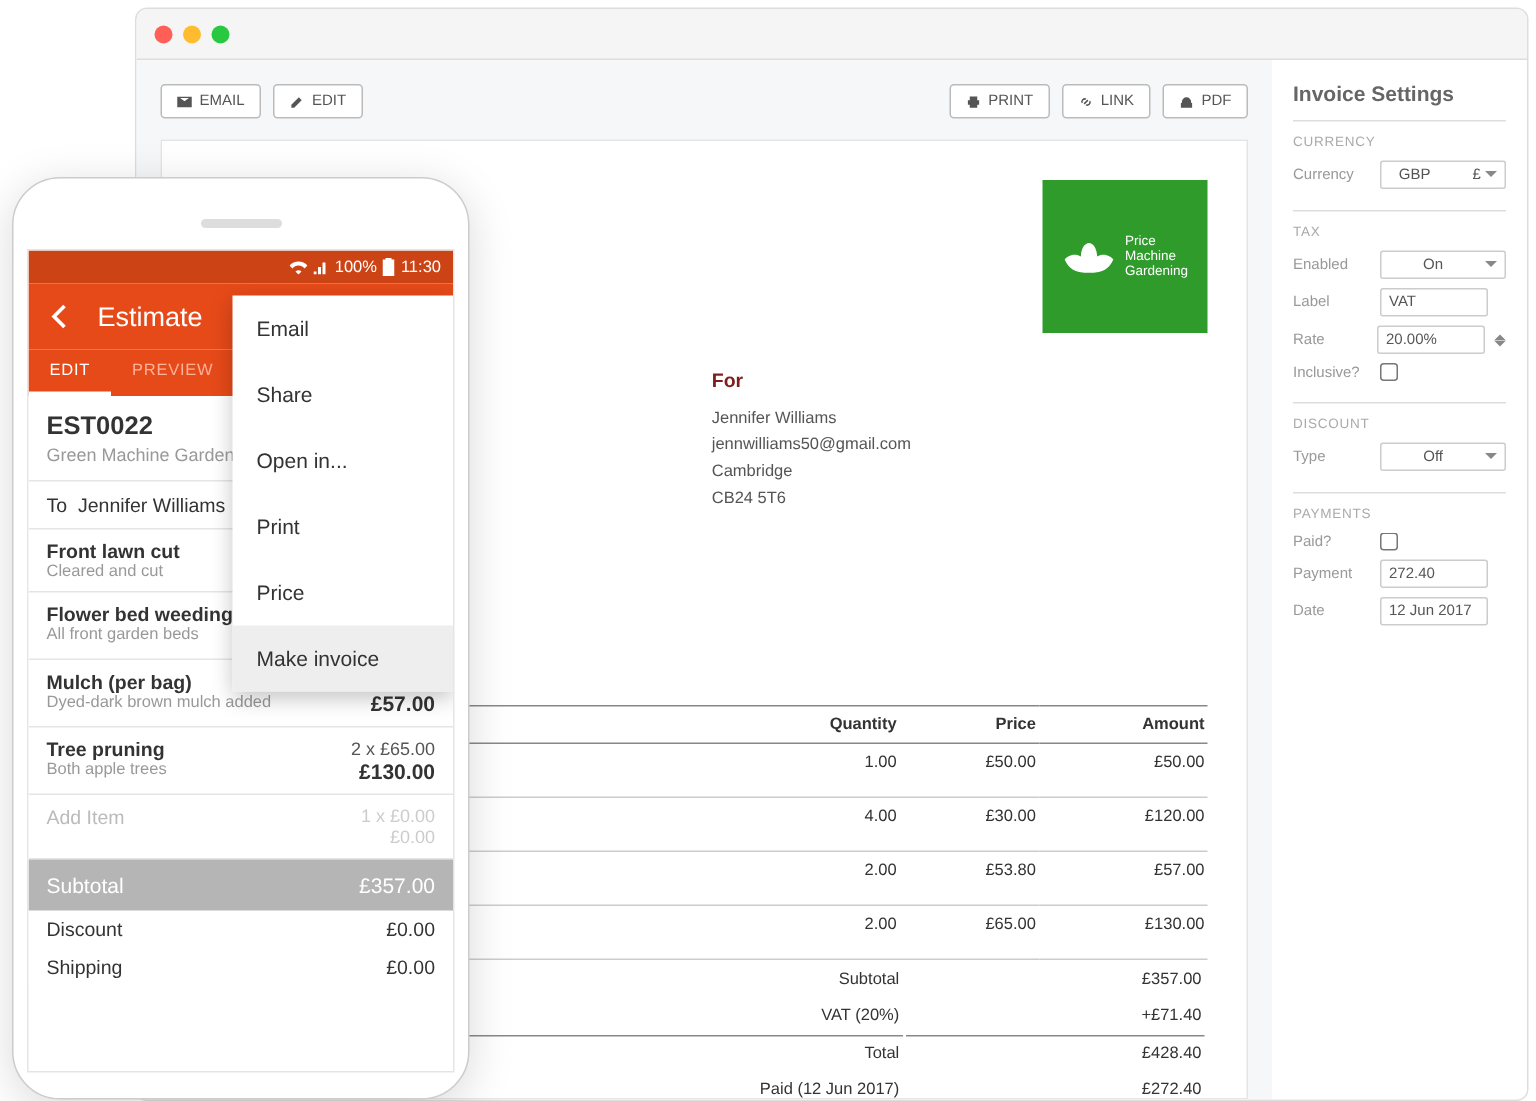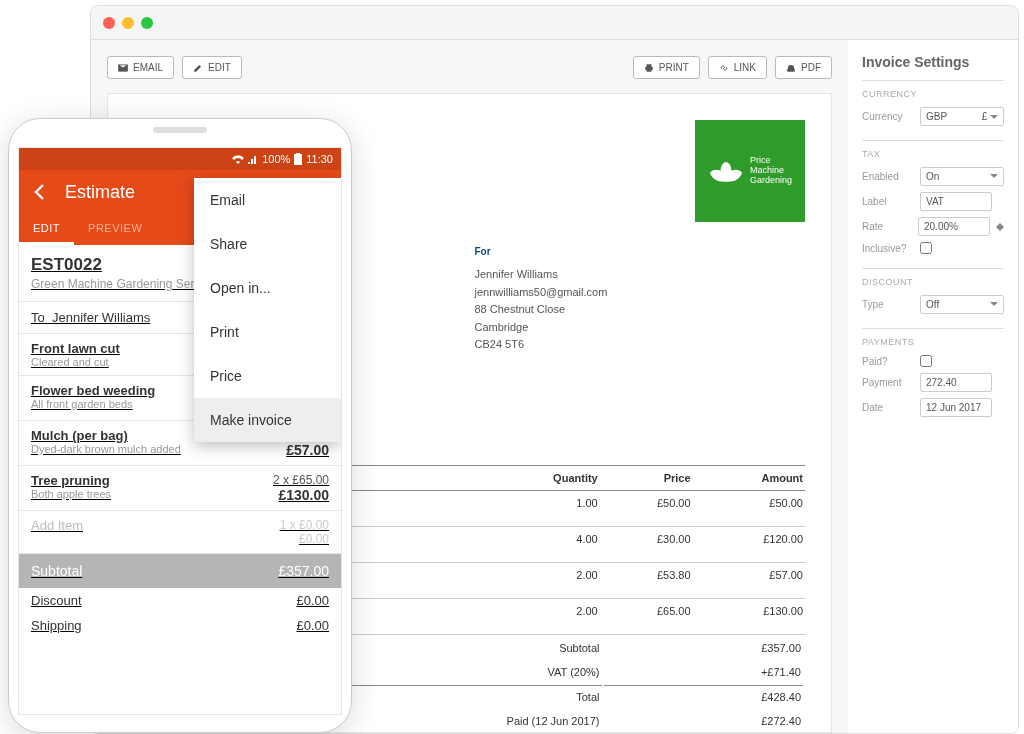--- a/index.html
+++ b/index.html
@@ -20,21 +20,21 @@
 .tbtn svg { width: 10px; height: 10px; }
 .invoice-doc { background: #fff; border: 1px solid #e5e5e5; flex: 1; padding: 26px 26px 0 26px; overflow: hidden; }
 .inv-head { display: flex; justify-content: space-between; align-items: flex-start; margin-bottom: 22px; }
 .inv-title { font-size: 32px; font-weight: 700; color: #333; }
 .logo { width: 110px; height: 102px; background: #2e9b2a; display: flex; flex-direction: column; justify-content: center; align-items: center; color: #fff; }
 .logo svg { width: 36px; height: 30px; }
 .logo-text { font-size: 9px; line-height: 1.1; margin-left: 6px; }
 .logo-row { display: flex; align-items: center; }
 .addr-row { display: flex; gap: 10px; margin-bottom: 20px; }
 .addr { flex: 1; font-size: 11px; color: #555; line-height: 1.6; }
-.addr h3 { font-size: 10px; font-weight: 700; color: #0c4a6e; margin-bottom: 6px; }
+.addr h3 { font-size: 13px; font-weight: 700; color: #7f1d1d; margin-bottom: 6px; }
 .meta { font-size: 11px; color: #555; line-height: 1.7; margin-bottom: 16px; }
 .meta .row { display: flex; }
 .meta .lbl { width: 52px; }
 .itbl { width: 100%; border-collapse: collapse; font-size: 11px; }
 .itbl th { text-align: left; font-weight: 700; border-top: 1px solid #888; border-bottom: 1px solid #888; padding: 6px 2px; color: #333; }
 .itbl th.r, .itbl td.r { text-align: right; }
 .itbl td { padding: 6px 2px; vertical-align: top; color: #333; }
 .itbl .desc2 { color: #888; font-size: 10px; display: block; }
 .itbl tr.line td { border-bottom: 1px solid #ccc; }
 .tot { width: 100%; font-size: 11px; color: #333; }
@@ -43,36 +43,36 @@
 .tot tr.bord td { border-top: 1px solid #888; }
 
 
 .sidebar { width: 170px; background: #fff; padding: 14px 14px 0 14px; font-size: 11px; color: #888; }
 .sidebar h2 { font-size: 14px; color: #666; font-weight: 600; margin-bottom: 10px; }
 .sb-sec { border-top: 1px solid #ddd; padding: 8px 0; }
 .sb-hdr { font-size: 9px; letter-spacing: 0.5px; color: #aaa; margin-bottom: 8px; }
 .sb-row { display: flex; align-items: center; margin-bottom: 6px; gap: 6px; }
 .sb-row .lbl { flex-basis: 52px; color: #999; font-size: 10px; }
 .sb-row input, .sb-row select, .sb-row .sel { border: 1px solid #ccc; border-radius: 2px; padding: 3px 5px; font-size: 10px; color: #555; background: #fff; }
-.sb-row .sel { flex: 1; display: flex; justify-content: space-between; align-items: center; }
+.sb-row .sel { flex: 1; display: flex; justify-content: flex-end; align-items: center; gap: 28px; }
 .sb-row input { width: 72px; }
 .sb-row .stepper { display: flex; flex-direction: column; line-height: 0; }
 .sb-row .stepper svg { width: 8px; height: 5px; }
 .sb-row input[type=checkbox] { width: 12px; height: 12px; }
 
 
-.phone { position: absolute; left: 8px; top: 118px; width: 344px; height: 615px; background: #fff; border: 1px solid #ccc; border-radius: 32px; padding: 8px 9px 9px 9px; box-shadow: 0 6px 30px rgba(0,0,0,0.15); }
+.phone { position: absolute; left: 8px; top: 118px; width: 305px; height: 615px; background: #fff; border: 1px solid #ccc; border-radius: 32px; padding: 27px 9px 9px 9px; box-shadow: 0 6px 30px rgba(0,0,0,0.15); }
 .phone .speaker { width: 54px; height: 6px; background: #ddd; border-radius: 3px; margin: 0 auto 14px auto; }
 .phone-screen { width: 100%; height: calc(100% - 28px); background: #fff; border: 1px solid #e5e5e5; position: relative; overflow: hidden; }
 .status { background: #cc4316; color: #fff; height: 22px; display: flex; justify-content: flex-end; align-items: center; padding: 0 8px; font-size: 11px; gap: 4px; }
 .appbar { background: #e64a19; color: #fff; height: 44px; display: flex; align-items: center; padding: 0 12px; gap: 14px; font-size: 18px; font-weight: 400; }
 .tabs { background: #e64a19; display: flex; }
 .tab { padding: 8px 14px; font-size: 11px; color: #ffb199; letter-spacing: 0.5px; }
 .tab.active { color: #fff; border-bottom: 3px solid #fff; }
-.pbody { background: #fff; text-decoration: underline; }
+.pbody { background: #fff; }
 .phead { padding: 10px 12px; border-bottom: 1px solid #e5e5e5; }
 .phead .id { font-size: 17px; font-weight: 700; color: #333; }
 .phead .sub { font-size: 12px; color: #999; margin-top: 2px; }
 .prow { padding: 8px 12px; border-bottom: 1px solid #e5e5e5; display: flex; justify-content: space-between; font-size: 13px; color: #333; }
 .pitem { padding: 7px 12px; border-bottom: 1px solid #e5e5e5; display: flex; justify-content: space-between; align-items: flex-start; }
 .pitem .l { flex: 1; }
 .pitem .n { font-size: 13px; font-weight: 700; color: #333; }
 .pitem .d { font-size: 11px; color: #999; }
 .pitem .p { text-align: right; font-size: 12px; color: #555; }
 .pitem .amt { font-size: 14px; font-weight: 700; color: #333; }
@@ -154,21 +154,20 @@
             <div>Green Machine Gardening</div>
             <div>hello@greenmachine.com</div>
             <div>225 Cobham Lane</div>
             <div>Cambridge</div>
             <div>CB12 5HT</div>
           </div>
           <div class="addr">
             <h3>For</h3>
             <div>Jennifer Williams</div>
             <div>jennwilliams50@gmail.com</div>
-            <div>88 Chestnut Close</div>
             <div>Cambridge</div>
             <div>CB24 5T6</div>
           </div>
         </div>
 
         <div class="meta">
           <div class="row">
               <span class="lbl">Number</span>
               <span>INV0024</span>
             </div>

